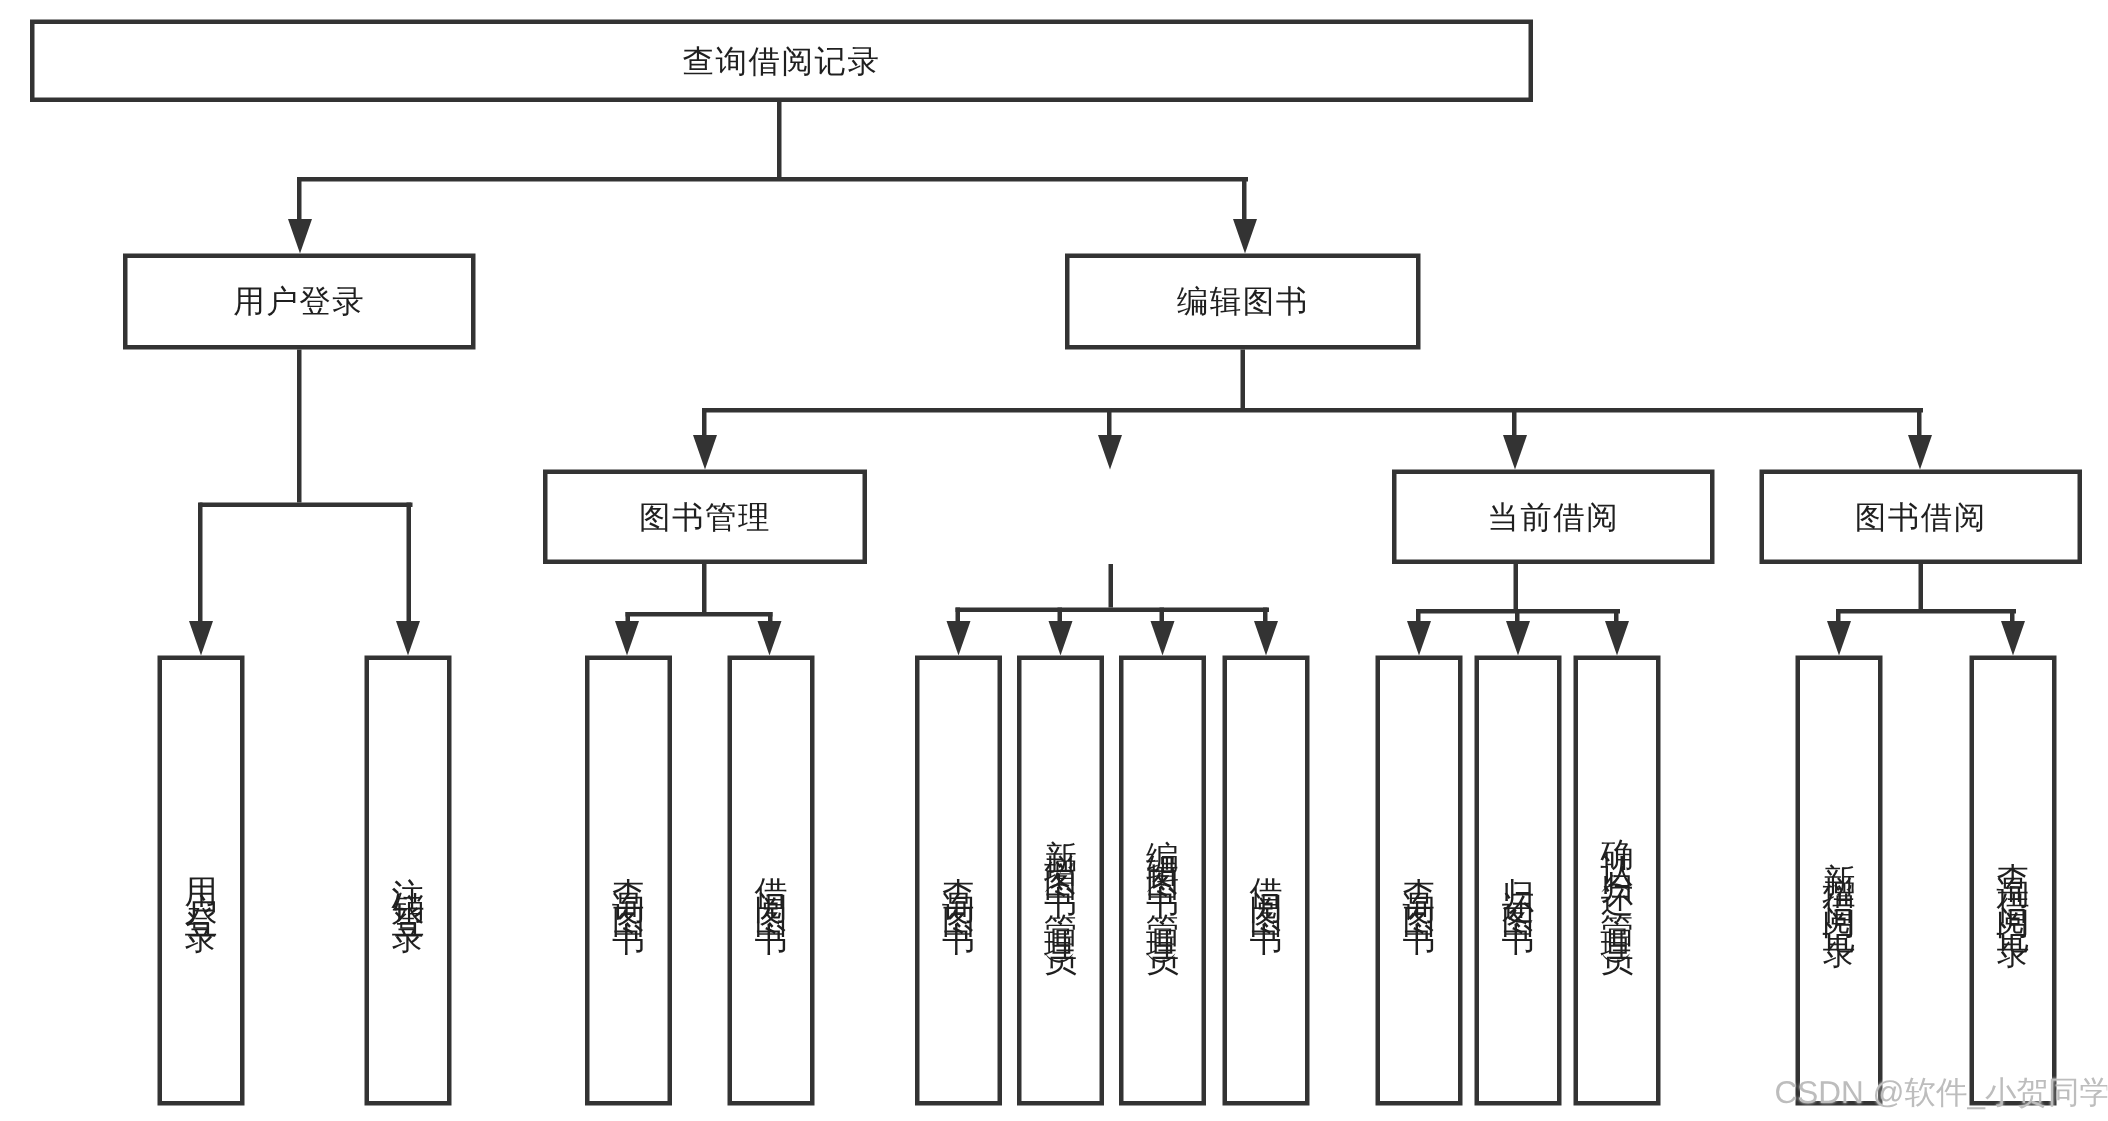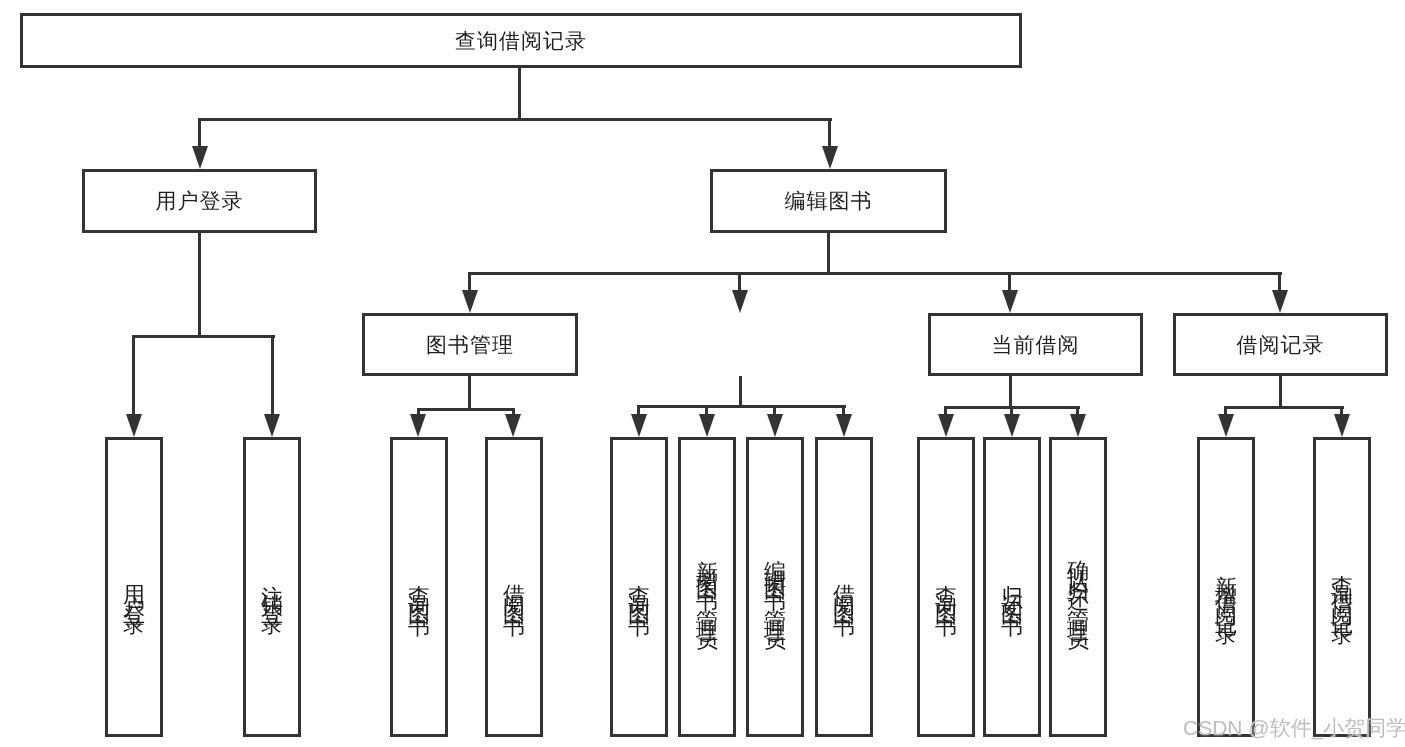--- a/index.html
+++ b/index.html
@@ -80,21 +80,21 @@
   <div class="ah" style="left:1002px;top:290px;"></div>
   <div class="ah" style="left:1272px;top:290px;"></div>
 
   <div class="b" style="left:362px;top:313px;width:216px;height:63px;">
     <span>图书管理</span>
   </div>
   <div class="b" style="left:903px;top:313px;width:215px;height:63px;margin-left:25px;">
     <span>当前借阅</span>
   </div>
   <div class="b" style="left:1173px;top:313px;width:215px;height:63px;">
-    <span>借阅记录</span>
+    <span>图书借阅</span>
   </div>
 
   <div class="vl" style="left:468px;top:376px;height:32px;"></div>
   <div class="hl" style="left:417px;top:408px;width:98px;"></div>
   <div class="vl" style="left:417px;top:408px;height:6px;"></div>
   <div class="vl" style="left:512px;top:408px;height:6px;"></div>
   <div class="ah" style="left:410px;top:414px;"></div>
   <div class="ah" style="left:505px;top:414px;"></div>
   <div class="vb" style="left:390px;">
     <span>查询图书</span>

